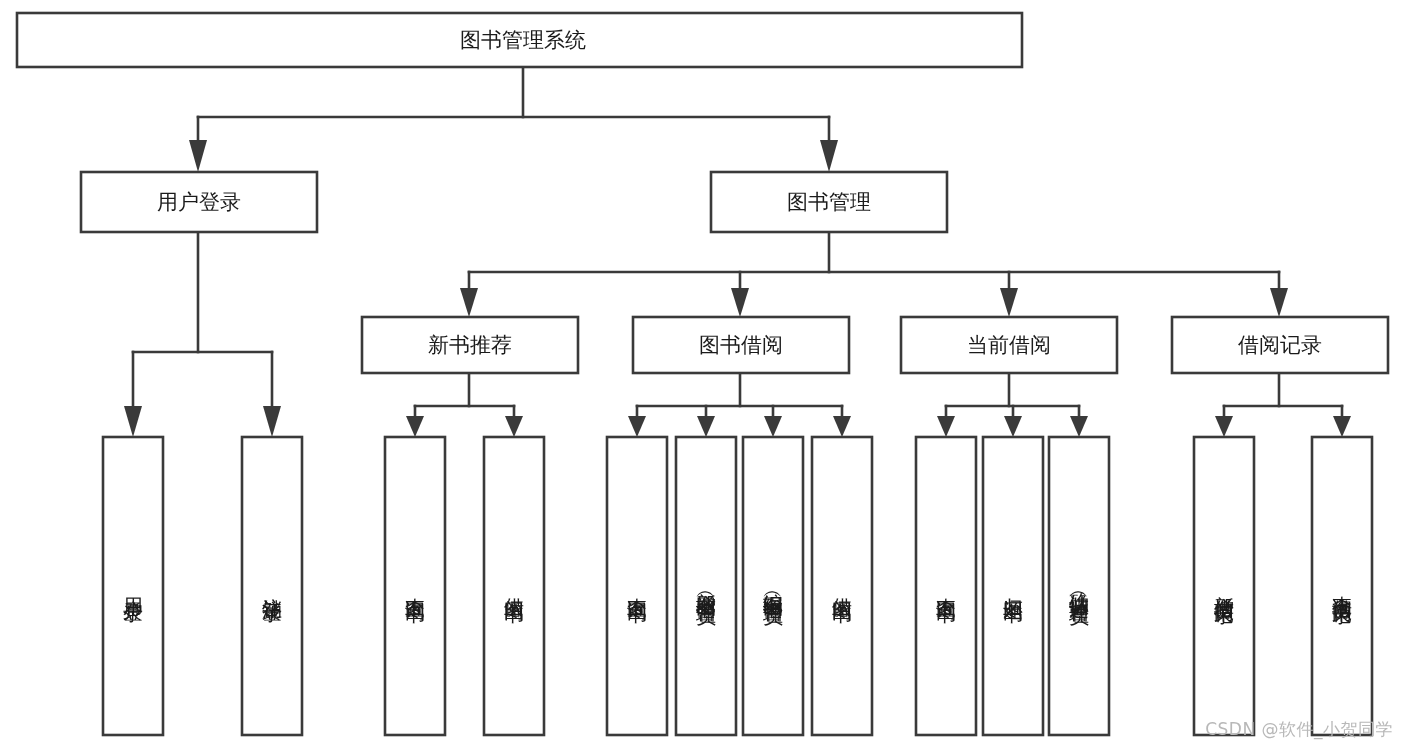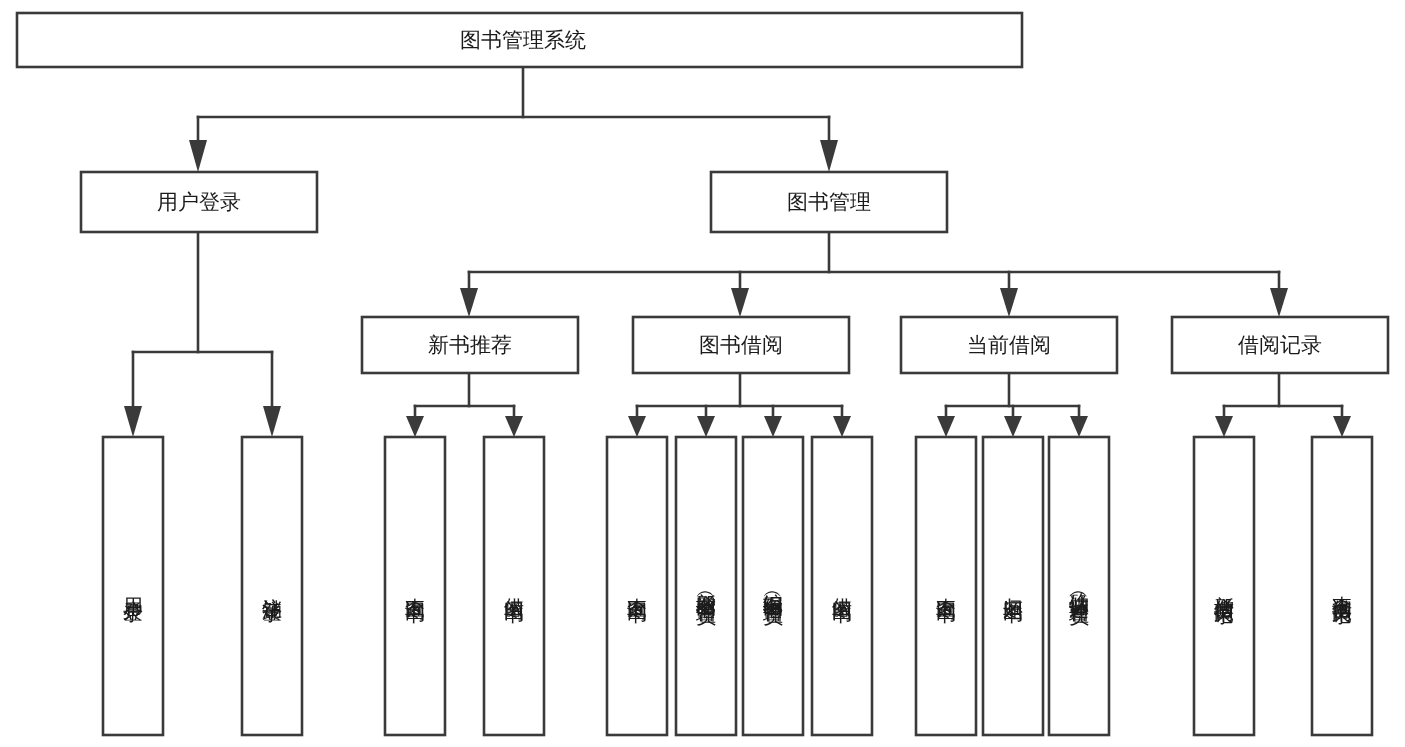--- a/index.html
+++ b/index.html
@@ -206,14 +206,15 @@
   <div class="leaf-label" style="left:607px; top:437px; width:60px; height:298px;">查询图书</div>
   <div class="leaf-label" style="left:676px; top:437px; width:60px; height:298px;">新增图书（管理员）</div>
   <div class="leaf-label" style="left:743px; top:437px; width:60px; height:298px;">编辑图书（管理员）</div>
   <div class="leaf-label" style="left:812px; top:437px; width:60px; height:298px;">借阅图书</div>
   <div class="leaf-label" style="left:916px; top:437px; width:60px; height:298px;">查询图书</div>
   <div class="leaf-label" style="left:983px; top:437px; width:60px; height:298px;">归还图书</div>
   <div class="leaf-label" style="left:1049px; top:437px; width:60px; height:298px;">确认归还（管理员）</div>
   <div class="leaf-label" style="left:1194px; top:437px; width:60px; height:298px;">新增借阅记录</div>
   <div class="leaf-label" style="left:1312px; top:437px; width:60px; height:298px;">查询借阅记录</div>
 
+  <div class="watermark">CSDN @软件_小贺同学</div>
 
 </div>
 
 </body></html>

